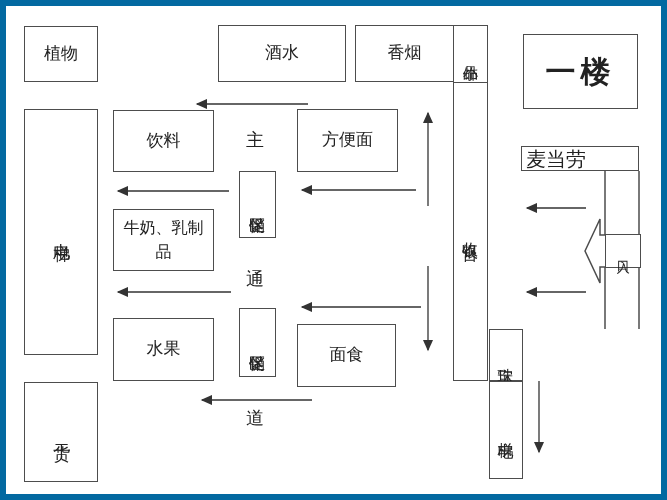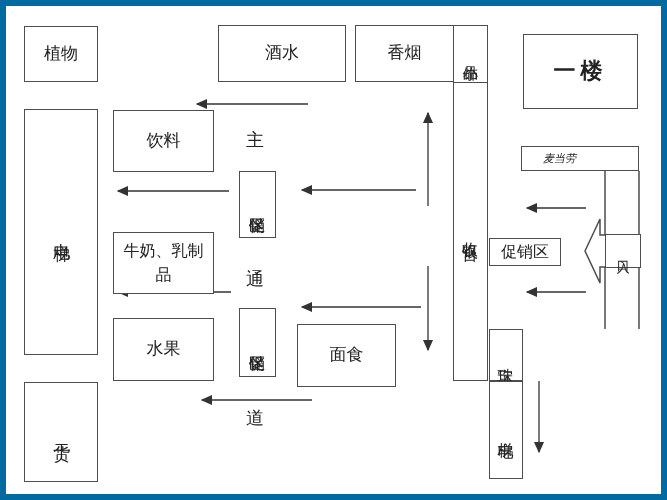--- a/index.html
+++ b/index.html
@@ -12,26 +12,26 @@
   }
   .arrows { position:absolute; left:0; top:0; width:667px; height:500px; z-index:1; }
   .box {
     position:absolute; z-index:2; box-sizing:border-box;
     border:1.5px solid #4d4d4d; background:#ffffff;
     display:flex; align-items:center; justify-content:center;
     text-align:center; font-size:17px; line-height:1.2; color:#222222;
   }
   .v { writing-mode:vertical-rl; text-orientation:upright; letter-spacing:2px; }
   .v-tight { writing-mode:vertical-rl; text-orientation:upright; letter-spacing:0; }
-  .wrap { font-size:16px; line-height:1.5; padding:12px 8px;margin-top:23px; }
-  .left-text { justify-content:flex-start; padding-left:21px; font-size:11px;font-style:italic; }
+  .wrap { font-size:16px; line-height:1.5; padding:12px 8px; }
+  .left-text { justify-content:flex-start; padding-left:4px; font-size:20px; }
   .promo-v { font-size:16px; }
   .promo-h { font-size:16px; }
   .entr { font-size:13px; letter-spacing:1px; }
-  .title { font-weight:700; font-size:22px; letter-spacing:5px; }
+  .title { font-weight:700; font-size:30px; letter-spacing:5px; }
   .aisle-char {
     position:absolute; z-index:2; font-size:18px; color:#222222;
     width:20px; text-align:center;
   }
 </style>
 </head>
 <body>
 
 <div class="plan">
 
@@ -73,23 +73,23 @@
   <div class="box wrap" style="left:107px;top:203px;width:101px;height:62px">牛奶、乳制品</div>
   <div class="box" style="left:107px;top:312px;width:101px;height:63px">水果</div>
 
   <div class="aisle-char" style="left:239px;top:122px">主</div>
   <div class="aisle-char" style="left:239px;top:261px">通</div>
   <div class="aisle-char" style="left:239px;top:400px">道</div>
 
   <div class="box v-tight promo-v" style="left:233px;top:165px;width:37px;height:67px">促销区</div>
   <div class="box v-tight promo-v" style="left:233px;top:302px;width:37px;height:69px">促销区</div>
 
+  <div class="box" style="left:291px;top:103px;width:101px;height:63px">方便面</div>
   <div class="box" style="left:291px;top:318px;width:99px;height:63px">面食</div>
 
   <div class="box v" style="left:447px;top:76px;width:35px;height:299px;font-size:16px">收银台</div>
 
   <div class="box left-text" style="left:515px;top:140px;width:118px;height:25px">麦当劳</div>
-  <div class="box promo-h" style="left:483px;top:232px;width:72px;height:28px">促销区</div>
   <div class="box v-tight entr" style="left:599px;top:228px;width:36px;height:34px">入口</div>
   <div class="box v-tight" style="left:483px;top:323px;width:34px;height:52px;font-size:16px">珠宝</div>
   <div class="box v-tight" style="left:483px;top:375px;width:34px;height:98px;font-size:16px">电梯</div>
 
 </div>
 
 </body></html>

